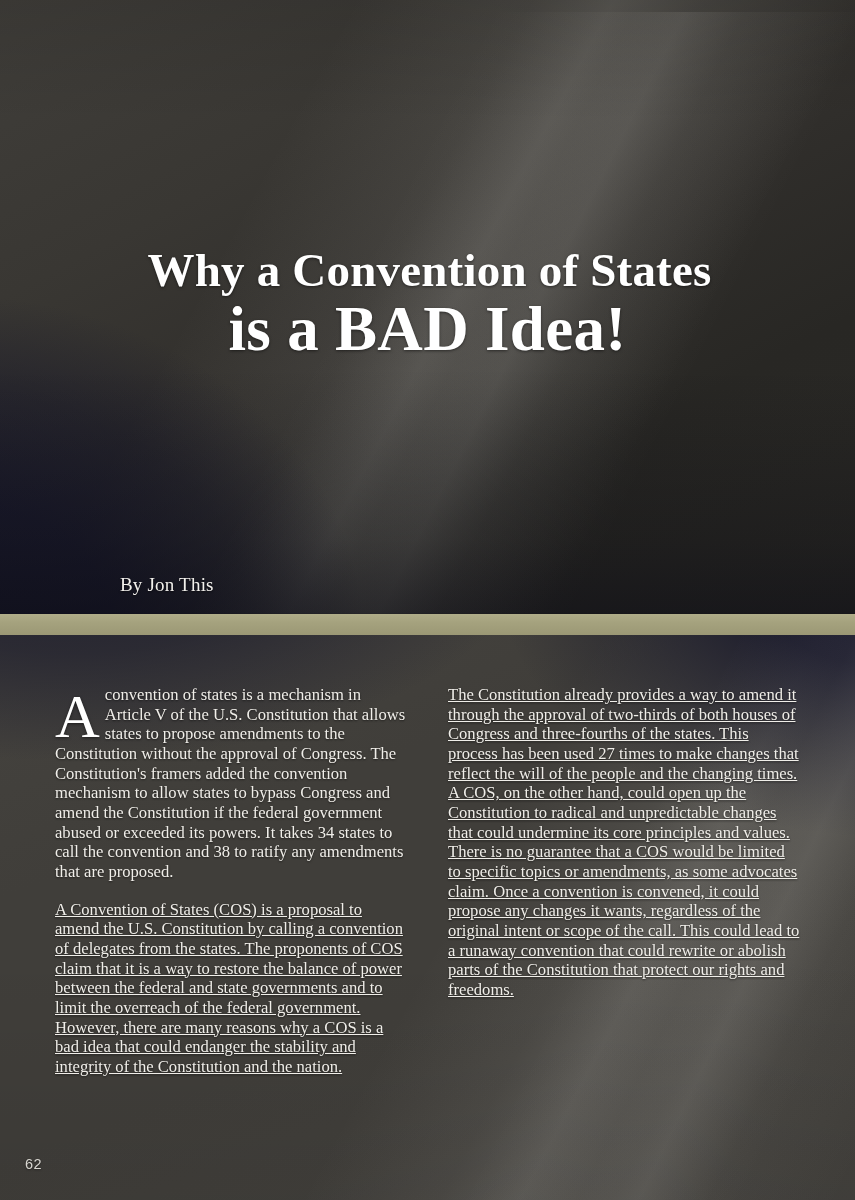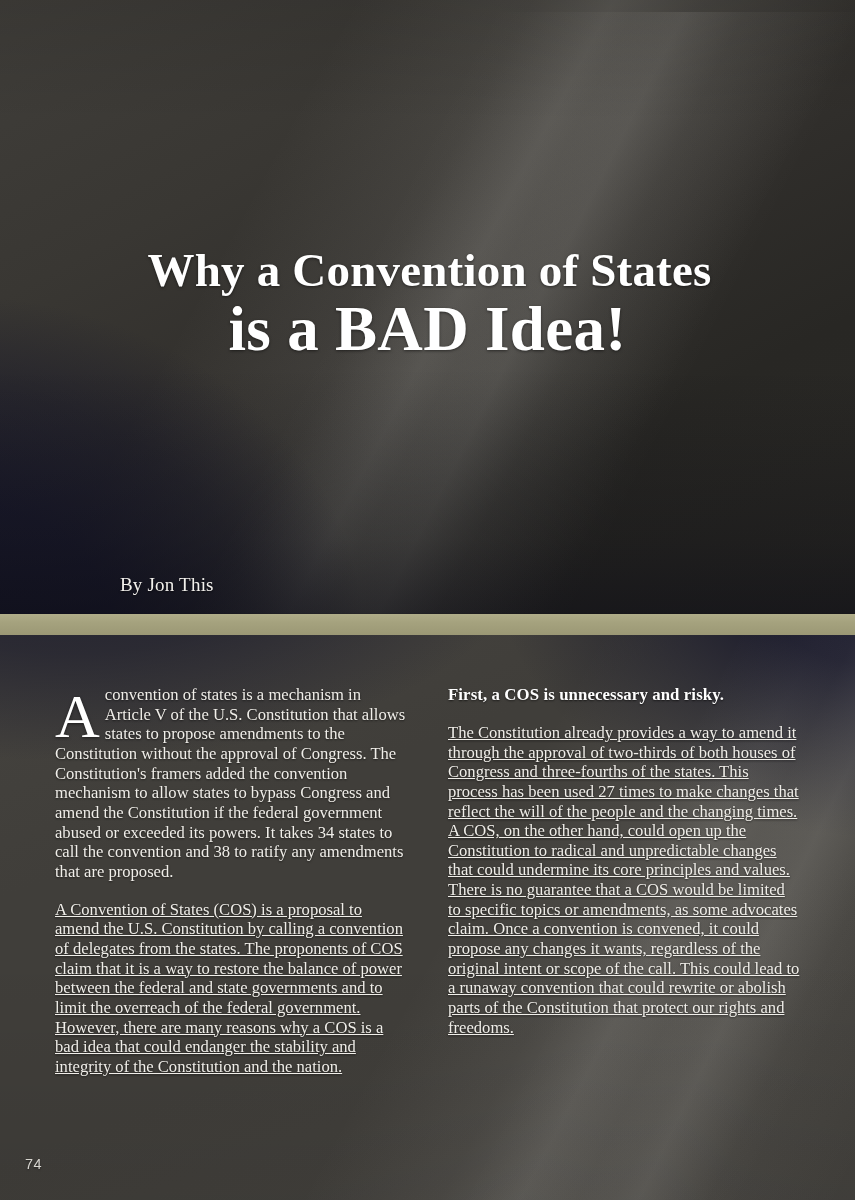--- a/index.html
+++ b/index.html
@@ -248,22 +248,21 @@
     <div class="body-bottomwash"></div>
 
     <div class="columns">
 
       <div class="col col-left">
         <p class="dropcap-para">A convention of states is a mechanism in Article V of the U.S. Constitution that allows states to propose amendments to the Constitution without the approval of Congress. The Constitution's framers added the convention mechanism to allow states to bypass Congress and amend the Constitution if the federal government abused or exceeded its powers. It takes 34 states to call the convention and 38 to ratify any amendments that are proposed.</p>
         <p>A Convention of States (COS) is a proposal to amend the U.S. Constitution by calling a convention of delegates from the states. The proponents of COS claim that it is a way to restore the balance of power between the federal and state governments and to limit the overreach of the federal government. However, there are many reasons why a COS is a bad idea that could endanger the stability and integrity of the Constitution and the nation.</p>
       </div>
 
       <div class="col col-right">
-        <p class="sub-head">First, a COS is unnecessary and risky.</p>
         <p>The Constitution already provides a way to amend it through the approval of two-thirds of both houses of Congress and three-fourths of the states. This process has been used 27 times to make changes that reflect the will of the people and the changing times. A COS, on the other hand, could open up the Constitution to radical and unpredictable changes that could undermine its core principles and values. There is no guarantee that a COS would be limited to specific topics or amendments, as some advocates claim. Once a convention is convened, it could propose any changes it wants, regardless of the original intent or scope of the call. This could lead to a runaway convention that could rewrite or abolish parts of the Constitution that protect our rights and freedoms.</p>
       </div>
 
     </div>
   </div>
 
-  <div class="page-number">74</div>
+  <div class="page-number">62</div>
 
 </div>
 
 </body></html>

